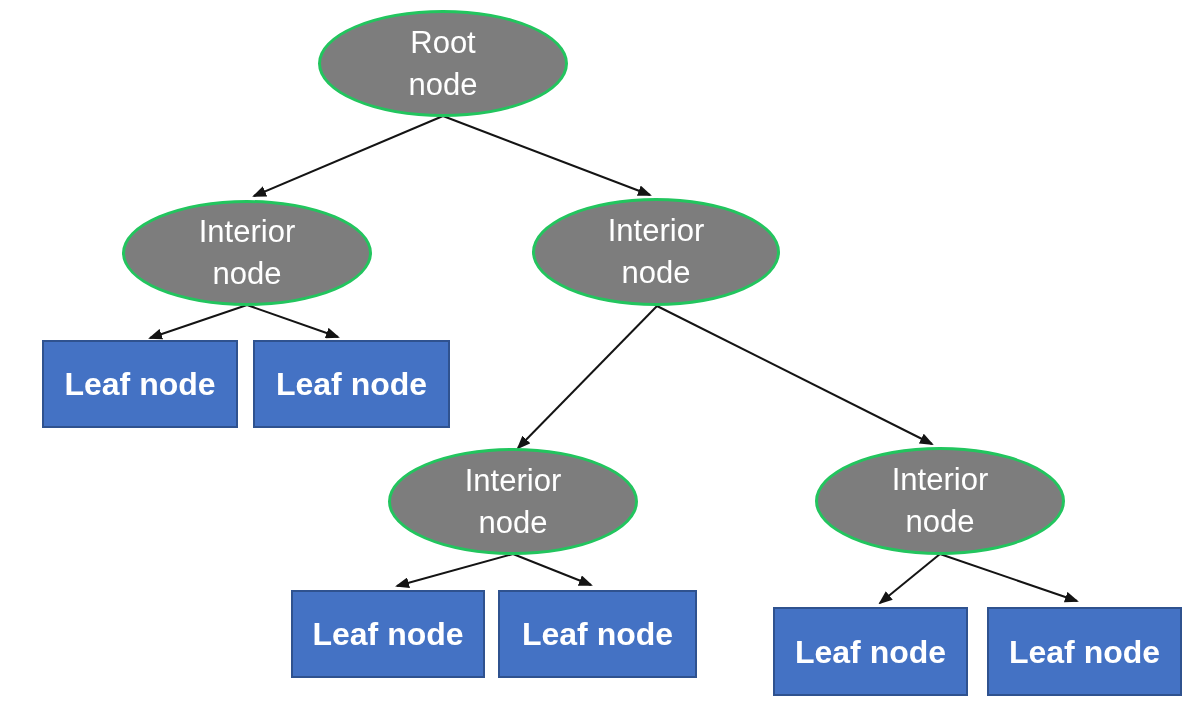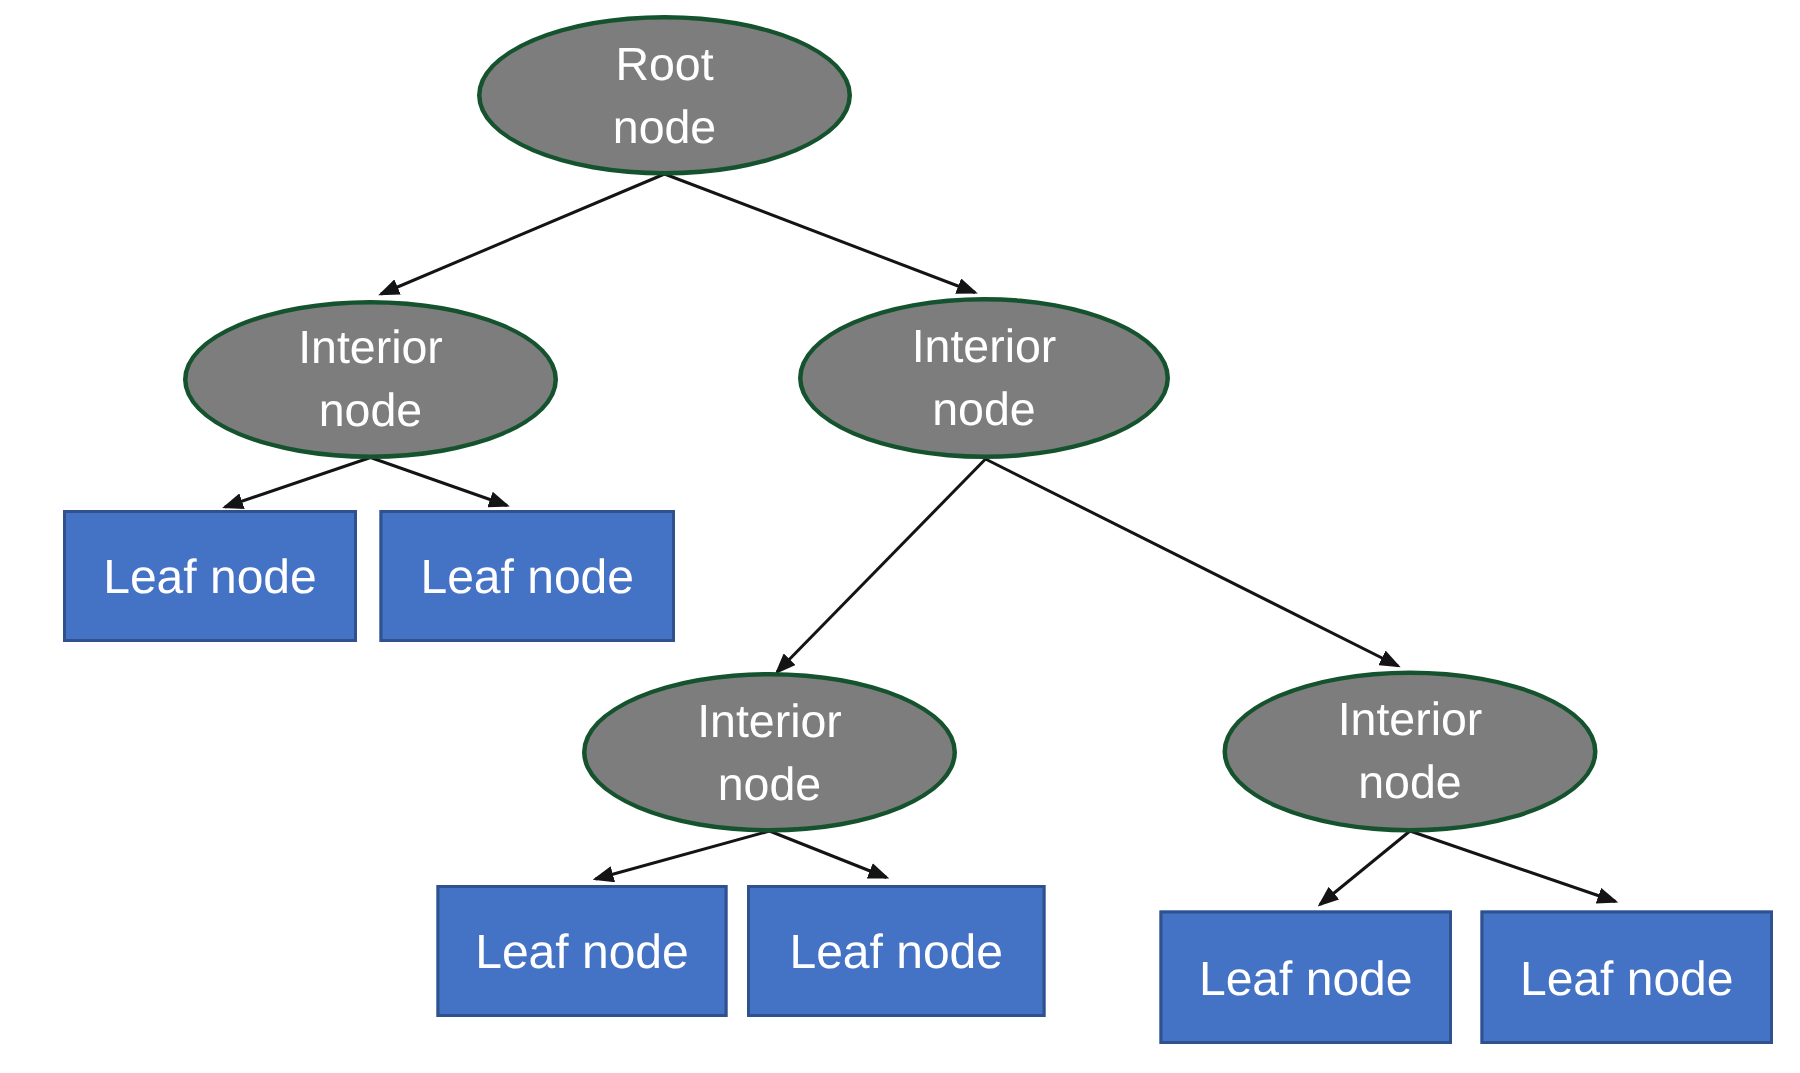--- a/index.html
+++ b/index.html
@@ -30,30 +30,31 @@
     text-align: center;
     box-sizing: border-box;
     color: #ffffff;
   }
   .node .label {
     white-space: pre-line;
     color: #ffffff;
   }
   .ellipse {
     background: #7d7d7d;
-    border: 3px solid #14532d;
+    border: 3px solid #22c55e;
     border-radius: 50%;
     font-size: 31px;
     line-height: 42px;
   }
   .leaf {
     background: #4472c4;
     border: 2px solid #2f528f;
     font-size: 32px;
     line-height: 36px;
+    font-weight: bold;
   }
 </style>
 </head>
 <body>
 
 <div id="stage">
 
   <svg id="edge-layer" viewBox="0 0 1200 715" xmlns="http://www.w3.org/2000/svg">
     <defs>
       <marker id="arrowhead" markerWidth="14" markerHeight="11" refX="12" refY="5.5" orient="auto" markerUnits="userSpaceOnUse">

